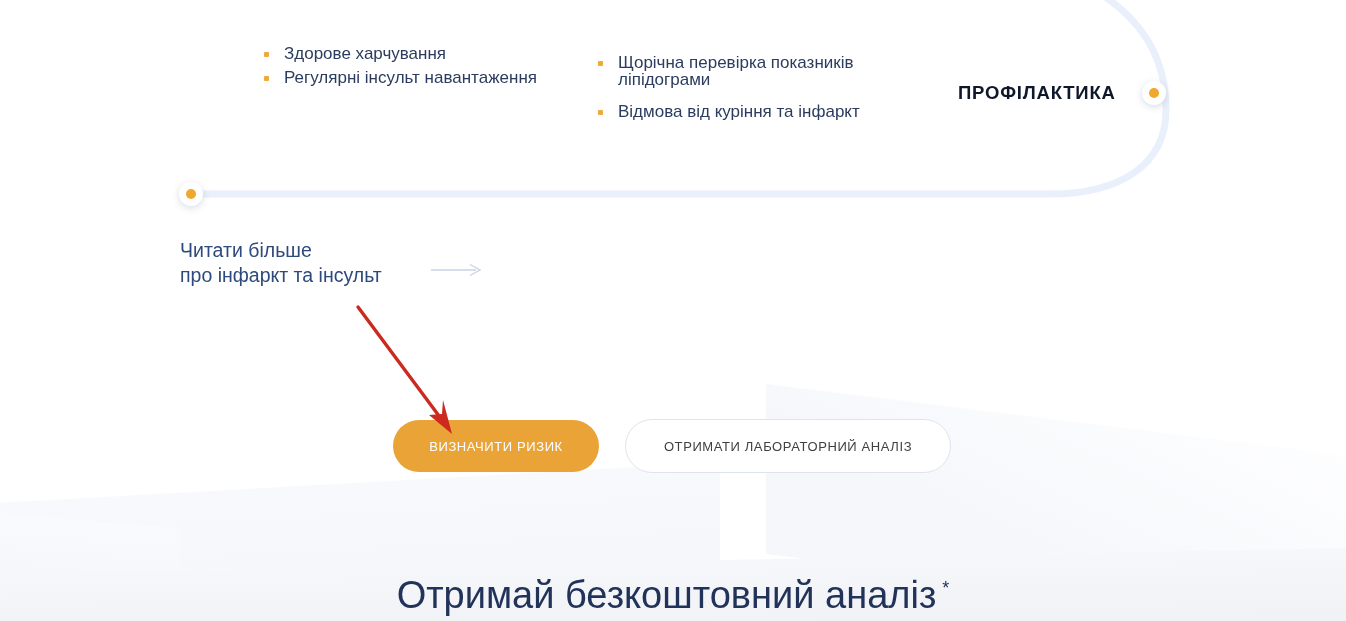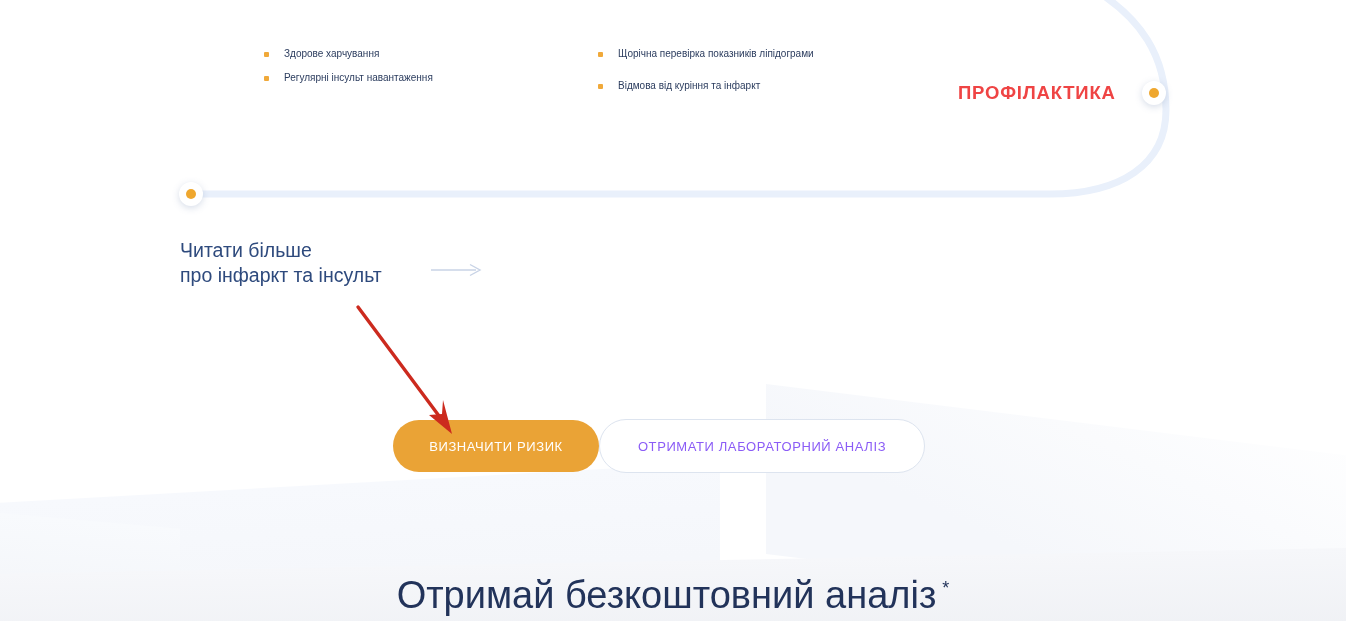--- a/index.html
+++ b/index.html
@@ -103,39 +103,39 @@
   #node-right { left: 1142px; top: 81px; }
 
   
   .section-label {
     position: absolute;
     left: 958px;
     top: 82px;
     font-size: 18.5px;
     font-weight: bold;
     letter-spacing: 0.8px;
-    color: #ef4444;
+    color: #0f172a;
     white-space: nowrap;
   }
 
   
   .bullets {
     position: absolute;
     list-style: none;
     margin: 0;
     padding: 0;
   }
   #bullets-left  { left: 262px; top: 45px; width: 300px; }
-  #bullets-right { left: 596px; top: 45px; width: 300px; }
+  #bullets-right { left: 596px; top: 54px; width: 300px; }
 
   .bullets li {
     position: relative;
     padding-left: 22px;
     margin: 0 0 7px 0;
-    font-size: 10px;
+    font-size: 17px;
     line-height: 17px;
     color: #2b3c5e;
   }
   #bullets-right li { margin-bottom: 15px; }
   .bullets li::before {
     content: "";
     position: absolute;
     left: 2px;
     top: 7px;
     width: 5px;
@@ -165,20 +165,21 @@
     margin-top: 14px;
   }
 
   
   .btn-row {
     position: absolute;
     left: 393px;
     top: 419px;
     display: flex;
     align-items: center;
+    gap: 26px;
   }
   .btn {
     border: none;
     cursor: pointer;
     font-family: "Liberation Sans", sans-serif;
     letter-spacing: 0.6px;
     white-space: nowrap;
   }
   .btn-primary {
     width: 206px;
@@ -187,21 +188,21 @@
     background: #eaa336;
     color: #ffffff;
     font-size: 13px;
   }
   .btn-secondary {
     width: 326px;
     height: 54px;
     border-radius: 27px;
     background: #ffffff;
     border: 1px solid #dde4ef;
-    color: #8b5cf6;
+    color: #404040;
     font-size: 13px;
   }
 
   
   .page-heading {
     position: absolute;
     left: 0;
     top: 566px;
     width: 1346px;
     text-align: center;

